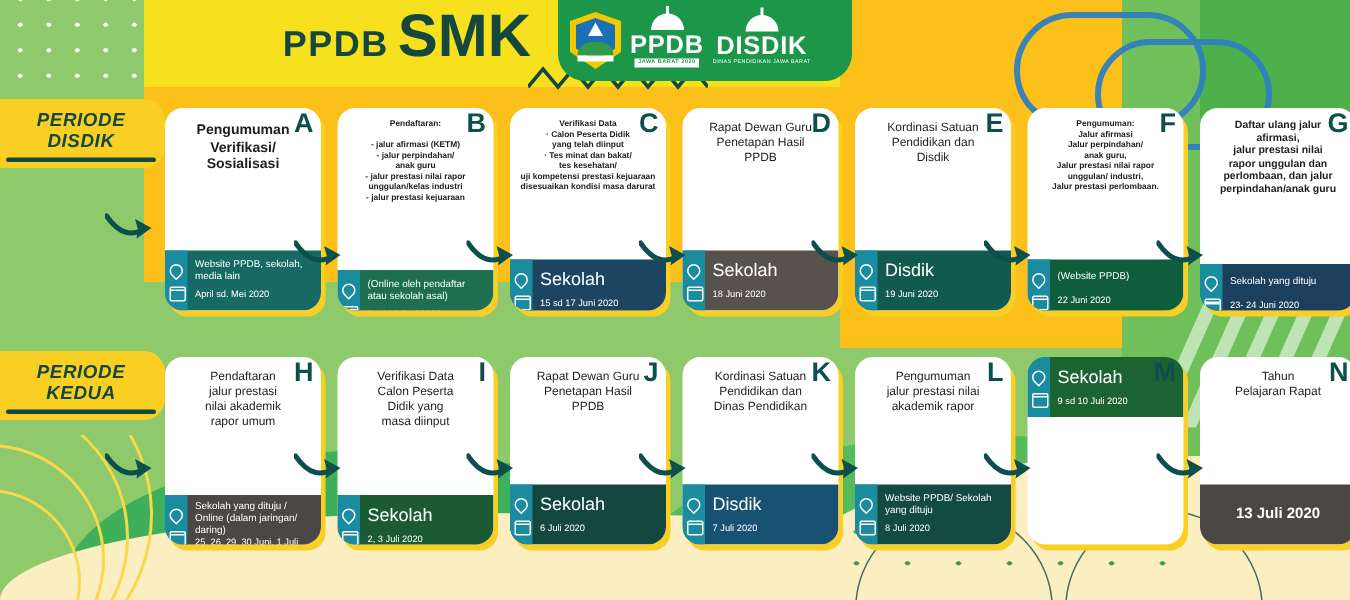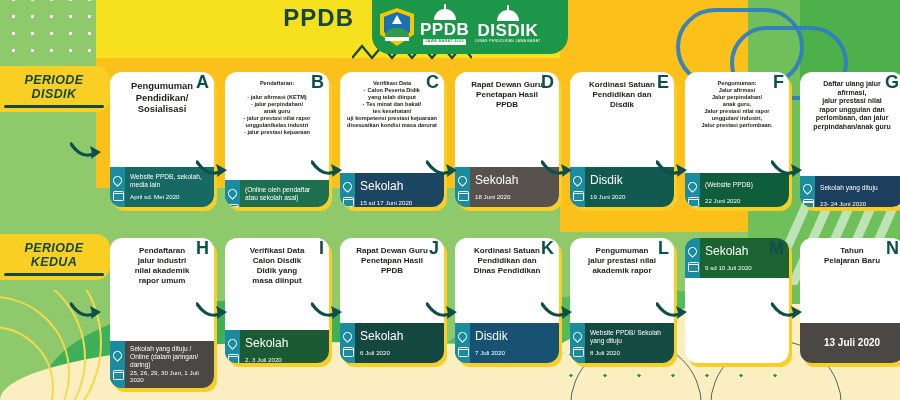--- a/index.html
+++ b/index.html
@@ -86,21 +86,21 @@
   
   .card{position:absolute;width:104px;z-index:5;}
   .card .shadow{position:absolute;left:3px;top:4px;right:-3px;bottom:-4px;background:#f9cf23;border-radius:12px;}
   .card .body{position:relative;background:#ffffff;border-radius:12px;overflow:hidden;
      display:flex;flex-direction:column;height:100%;gap:40px;}
   .card .head{flex:1 1 auto;padding:8px 5px 4px;box-sizing:border-box;text-align:center;color:#1d1d1b;}
   .letter{position:absolute;right:5px;top:1px;font-size:18px;font-weight:bold;color:#0d4f4a;z-index:9;line-height:18px;}
   .h-big{font-size:9.4px;font-weight:bold;line-height:11.5px;}
   .h-sm{font-size:7px;line-height:8.6px;font-weight:bold;}
   .h-xs{font-size:5.6px;line-height:7px;font-weight:bold;}
-  .h-md{font-size:8px;line-height:10px;font-weight:bold;}
+  .h-md{font-size:8px;line-height:10px;font-weight:normal;}
   .card .foot{display:flex;min-height:40px;}
   .strip{width:15px;flex:0 0 15px;background:#1b8ca0;display:flex;flex-direction:column;
      align-items:center;justify-content:space-around;padding:5px 0;box-sizing:border-box;}
   .icn{width:9px;height:10px;position:relative;}
   .pin{width:7px;height:7px;border:1.6px solid #fff;border-radius:50% 50% 50% 0;transform:rotate(-45deg);
      margin:1px auto 0;}
   .cal{width:9px;height:8px;border:1.4px solid #fff;border-radius:1.5px;margin-top:1px;position:relative;}
   .cal:before{content:"";position:absolute;left:0;top:1.4px;width:100%;height:1.4px;background:#fff;}
   .fbody{flex:1 1 auto;padding:4px 5px;box-sizing:border-box;color:#fff;display:flex;
      flex-direction:column;justify-content:space-around;}
@@ -150,20 +150,21 @@
   <div class="bg-loop"></div>
   <div class="bg-loop2"></div>
 
   <svg class="zigzag" viewBox="0 0 120 16">
     <polyline points="0,14 10,2 20,14 30,2 40,14 50,2 60,14 70,2 80,14 90,2 100,14 110,2 120,14" fill="none" stroke="#14483f" stroke-width="2.4"></polyline>
   </svg>
 
   <div class="title">
     <span class="t-ppdb-row">
       <span class="t-ppdb">PPDB</span>
+      <span class="t-smk">SMK</span>
     </span>
   </div>
 
   <div class="logo-panel">
     <div class="crest">
       <div class="crest-sh"></div>
         <div class="crest-in"></div>
       <div class="crest-star"></div>
         <div class="crest-hill"></div>
         <div class="crest-w"></div>
@@ -191,21 +192,21 @@
     <div class="pl">KEDUA</div>
     <div class="rule"></div>
   </div>
 
   <div id="cards-layer">
       <div class="card" style="left: 110px; top: 72px; height: 135px;">
         <div class="shadow"></div>
         <div class="body">
           <div class="head h-big">
             <div>Pengumuman</div>
-            <div>Pendidikan/</div>
+            <div>Verifikasi/</div>
             <div>Sosialisasi</div>
           </div>
           <div class="foot" style="background: rgb(23, 106, 99);">
             <div class="strip">
               <div class="icn">
                 <div class="pin"></div>
               </div>
               <div class="icn">
                 <div class="cal"></div>
               </div>
@@ -377,26 +378,26 @@
               </div>
             </div>
             <div class="fbody">
               <div class="place">Sekolah yang dituju</div>
               <div class="date">23- 24 Juni 2020</div>
             </div>
           </div>
         </div>
         <div class="letter">G</div>
       </div>
-      <div class="card" style="left: 110px; top: 238px; height: 150px;">
+      <div class="card" style="left: 110px; top: 238px; height: 125px;">
         <div class="shadow"></div>
         <div class="body">
           <div class="head h-md">
             <div>Pendaftaran</div>
-            <div>jalur industri</div>
+            <div>jalur prestasi</div>
             <div>nilai akademik</div>
             <div>rapor umum</div>
           </div>
           <div class="foot" style="background: rgb(74, 71, 68);">
             <div class="strip">
               <div class="icn">
                 <div class="pin"></div>
               </div>
               <div class="icn">
                 <div class="cal"></div>
@@ -408,21 +409,21 @@
             </div>
           </div>
         </div>
         <div class="letter">H</div>
       </div>
       <div class="card" style="left: 225px; top: 238px; height: 125px;">
         <div class="shadow"></div>
         <div class="body">
           <div class="head h-md">
             <div>Verifikasi Data</div>
-            <div>Calon Disdik</div>
+            <div>Calon Peserta</div>
             <div>Didik yang</div>
             <div>masa diinput</div>
           </div>
           <div class="foot" style="background: rgb(28, 90, 51);">
             <div class="strip">
               <div class="icn">
                 <div class="pin"></div>
               </div>
               <div class="icn">
                 <div class="cal"></div>
@@ -529,21 +530,21 @@
             </div>
           </div>
         </div>
         <div class="letter">M</div>
       </div>
       <div class="card" style="left: 800px; top: 238px; height: 125px;">
         <div class="shadow"></div>
         <div class="body">
           <div class="head h-md">
             <div>Tahun</div>
-            <div>Pelajaran Baru</div>
+            <div>Pelajaran Rapat</div>
           </div>
           <div class="foot foot-center" style="background: rgb(74, 71, 68);">
             <div class="fbody foot-center">
               <div class="date big">13 Juli 2020</div>
             </div>
           </div>
         </div>
         <div class="letter">N</div>
       </div>
     </div>

